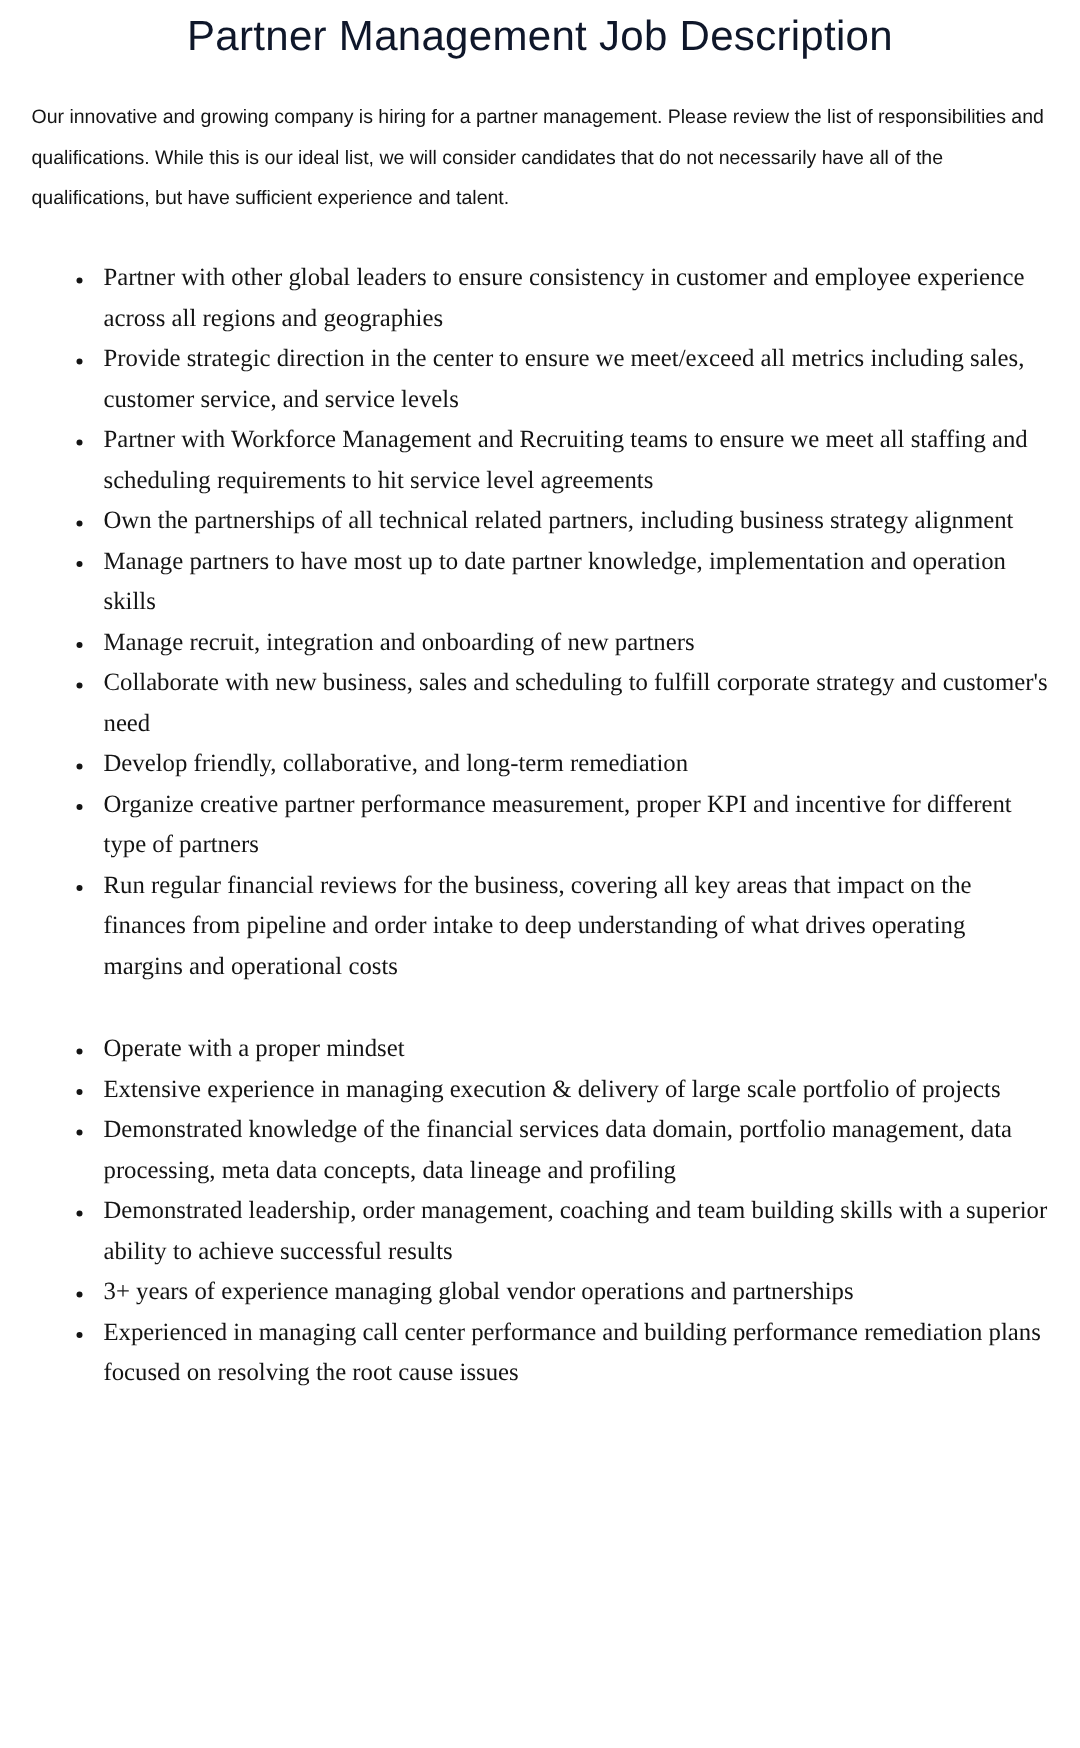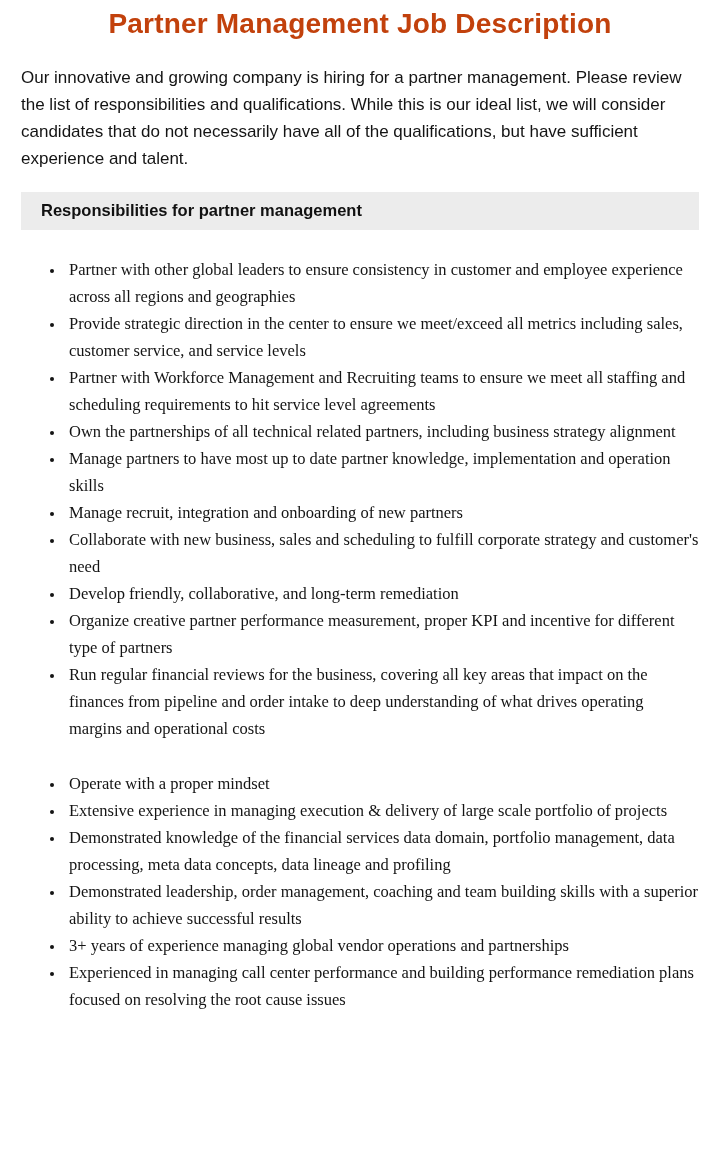--- a/index.html
+++ b/index.html
@@ -11,28 +11,28 @@
     font-family: "Liberation Sans", "DejaVu Sans", sans-serif;
     color: #141414;
   }
   .doc {
     width: 720px;
     min-height: 1165px;
     padding: 6px 21px 30px 21px;
   }
   h1.page-title {
     font-size: 28px;
-    font-weight: 700;
+    font-weight: 400;
     text-align: center;
     letter-spacing: 0.2px;
     margin: 2px 0 24px 0;
-    color: #c2410c;
+    color: #0f172a;
   }
   p.intro {
-    font-size: 17px;
+    font-size: 13px;
     line-height: 27px;
     margin: 0 0 20px 0;
   }
   .section-header {
     background: #ececec;
     padding: 9px 20px 10px 20px;
     margin: 0;
   }
   .section-header span {
     font-size: 16.5px;
@@ -57,23 +57,20 @@
 </style>
 </head>
 <body>
 
 <div class="doc">
 
   <h1 class="page-title">Partner Management Job Description</h1>
 
   <p class="intro">Our innovative and growing company is hiring for a partner management. Please review the list of responsibilities and qualifications. While this is our ideal list, we will consider candidates that do not necessarily have all of the qualifications, but have sufficient experience and talent.</p>
 
-  <div class="section-header">
-    <span>Responsibilities for partner management</span>
-  </div>
 
   <ul class="bullet-list">
       <li>Partner with other global leaders to ensure consistency in customer and employee experience across all regions and geographies</li>
       <li>Provide strategic direction in the center to ensure we meet/exceed all metrics including sales, customer service, and service levels</li>
       <li>Partner with Workforce Management and Recruiting teams to ensure we meet all staffing and scheduling requirements to hit service level agreements</li>
       <li>Own the partnerships of all technical related partners, including business strategy alignment</li>
       <li>Manage partners to have most up to date partner knowledge, implementation and operation skills</li>
       <li>Manage recruit, integration and onboarding of new partners</li>
       <li>Collaborate with new business, sales and scheduling to fulfill corporate strategy and customer's need</li>
       <li>Develop friendly, collaborative, and long-term remediation</li>

